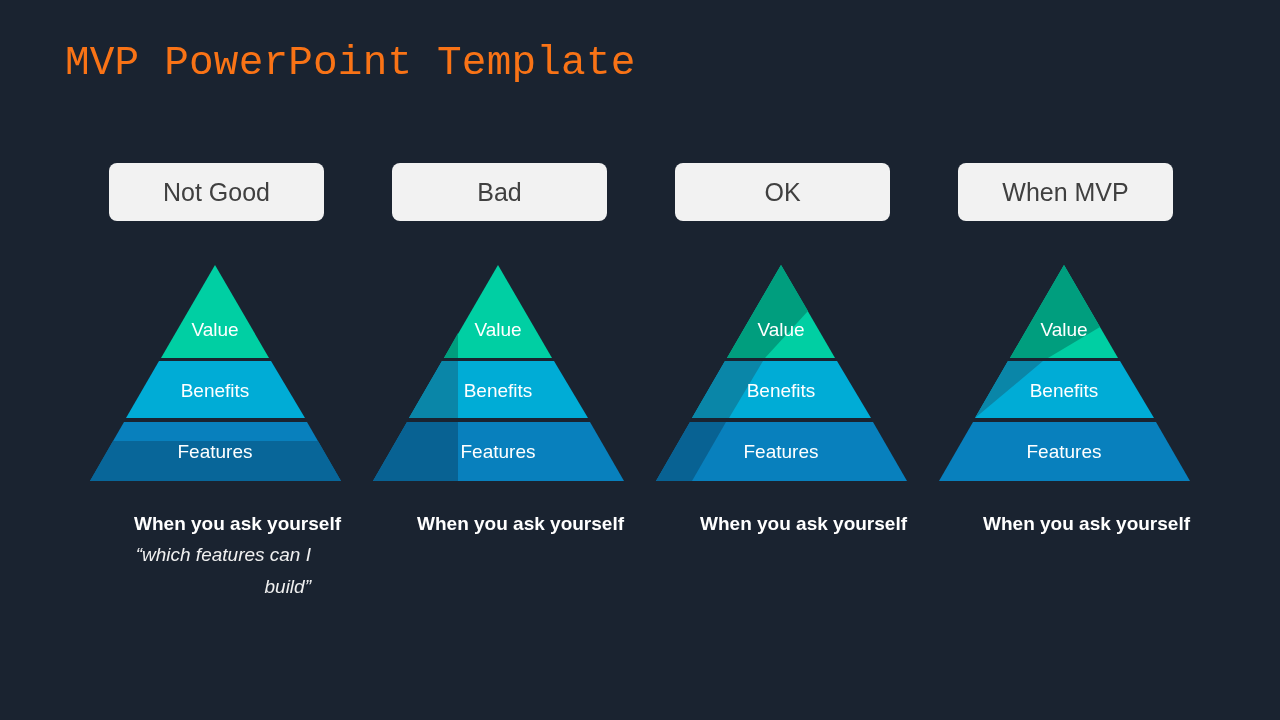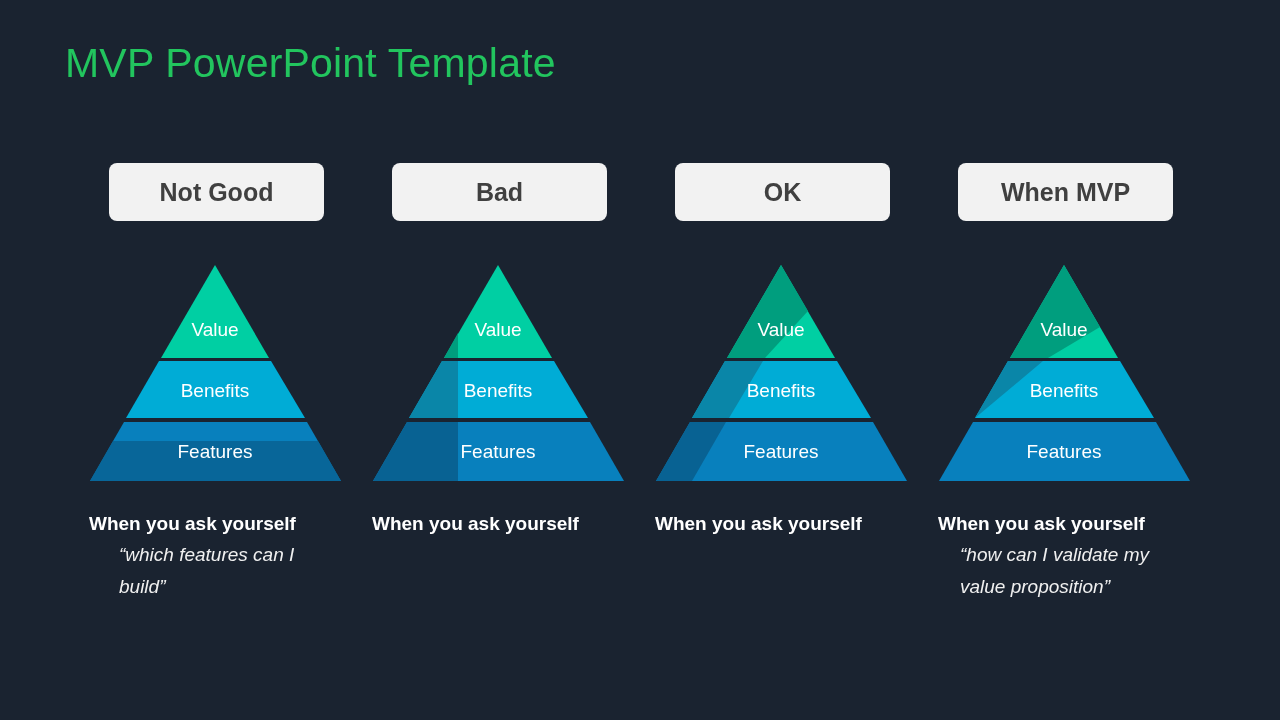--- a/index.html
+++ b/index.html
@@ -4,38 +4,38 @@
 <style>
   html, body { margin: 0; padding: 0; }
   body {
     width: 1280px; height: 720px; overflow: hidden;
     background: #1a2330;
     font-family: "Liberation Sans", "DejaVu Sans", sans-serif;
     position: relative;
   }
   .title {
     position: absolute; left: 65px; top: 40px;
-    font-size: 41px; color: #22c55e; letter-spacing: 0.2px;
+    font-size: 41px; color: #f97316; letter-spacing: 0.2px; font-family: Liberation Mono, monospace;
   }
   .col { position: absolute; top: 163px; width: 260px; }
   .label-box {
     position: absolute; left: 20px; top: 0; width: 215px; height: 58px;
     background: #f2f2f2; border-radius: 8px;
     display: flex; align-items: center; justify-content: center;
-    font-size: 25px; color: #404040; font-weight: bold;
+    font-size: 25px; color: #404040;
   }
   .pyr { position: absolute; left: 0; top: 101px; width: 260px; height: 230px; text-decoration: underline; }
   .pyr svg { overflow: visible; }
   .tier-text {
     font-family: "Liberation Sans", "DejaVu Sans", sans-serif;
     font-size: 19px; fill: #ffffff;
   }
   .desc {
     position: absolute; left: 0; top: 346px; width: 252px;
-    text-align: left; color: #ffffff;
+    text-align: right; color: #ffffff;
   }
   .desc .head { font-weight: bold; font-size: 19px; line-height: 30px; }
   .desc .quote { font-style: italic; font-size: 19px; line-height: 32px; color: #f0f0f0; }
 </style>
 </head>
 <body>
 
 <div class="title">MVP PowerPoint Template</div>
 
 <div class="col" style="left:89px;">
@@ -107,15 +107,14 @@
       <polygon points="70,97 182,97 216,154 37,154" fill="#00acd6"></polygon>
       <polygon points="70,97 105,97 37,154" fill="#0a86a8"></polygon>
       <polygon points="35,158 218,158 252,217 1,217" fill="#0880bd"></polygon>
       <text class="tier-text" x="126" y="72" text-anchor="middle">Value</text>
       <text class="tier-text" x="126" y="133" text-anchor="middle">Benefits</text>
       <text class="tier-text" x="126" y="194" text-anchor="middle">Features</text>
     </svg>
   </div>
   <div class="desc">
     <div class="head">When you ask yourself</div>
-    <div class="quote" style="padding: 0 22px;">“how can I validate my value proposition”</div>
   </div>
 </div>
 
 </body></html>

